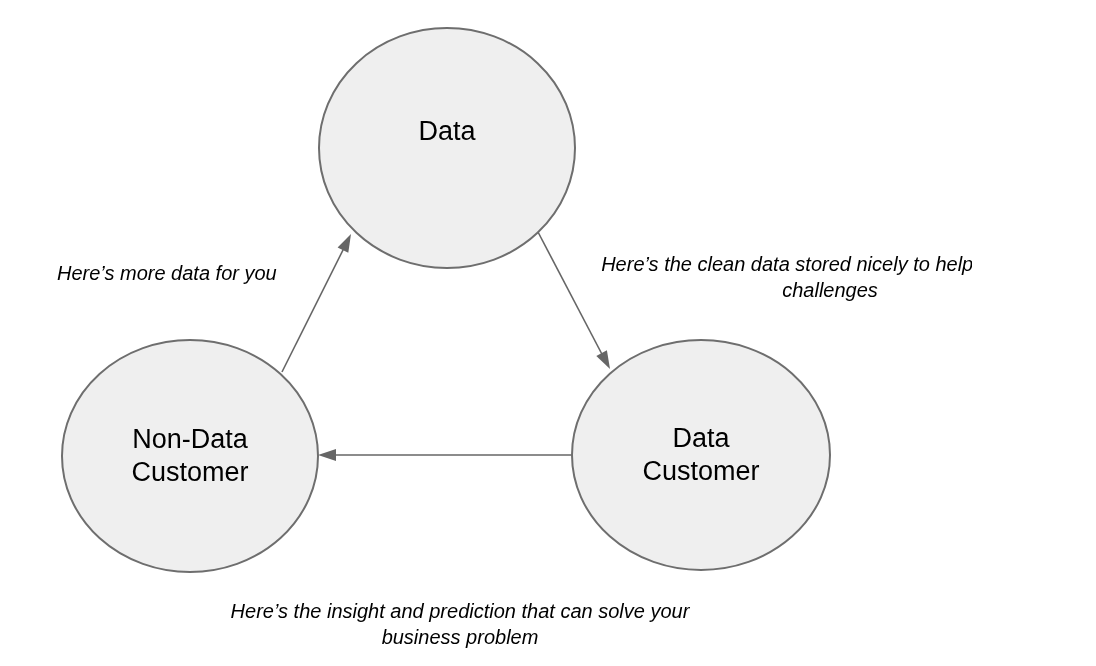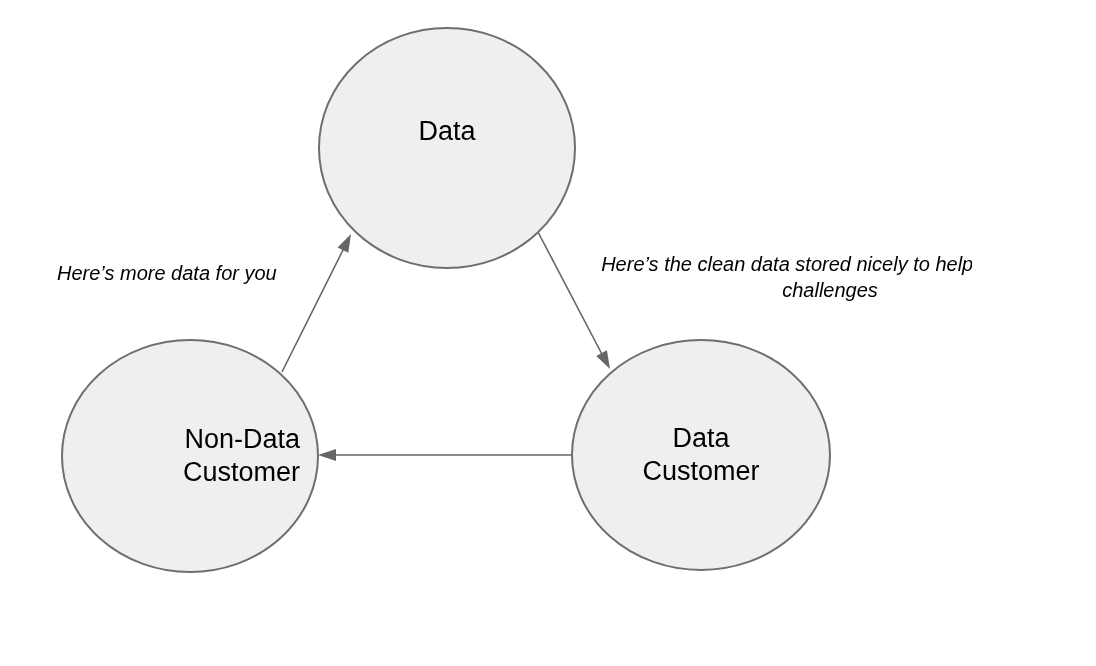--- a/index.html
+++ b/index.html
@@ -81,28 +81,29 @@
 
     <ellipse class="node" cx="447" cy="148" rx="128" ry="120" fill="#efefef" stroke="#6e6e6e"></ellipse>
     <ellipse class="node" cx="190" cy="456" rx="128" ry="116" fill="#efefef" stroke="#6e6e6e"></ellipse>
     <ellipse class="node" cx="701" cy="455" rx="129" ry="115" fill="#efefef" stroke="#6e6e6e"></ellipse>
   </svg>
 
   <div class="node-label" style="left:337px; top:115px; width:220px;">
     <span class="node-line">Data</span>
   </div>
 
-  <div class="node-label" style="left:80px; top:423px; width:220px;text-align:right;">
+  <div class="node-label" style="left:80px; top:423px; width:220px;">
     <span class="node-line">Non-Data</span>
     <span class="node-line">Customer</span>
   </div>
 
   <div class="node-label" style="left:591px; top:422px; width:220px;">
     <span class="node-line">Data</span>
     <span class="node-line">Customer</span>
   </div>
 
   <div class="edge-label centered" style="left:570px; top:251px; width:520px;">Here’s the clean data stored nicely to help with your challenges</div>
 
   <div class="edge-label nowrap" style="left:57px; top:260px;">Here’s more data for you</div>
 
+  <div class="edge-label centered" style="left:210px; top:598px; width:500px;">Here’s the insight and prediction that can solve your business problem</div>
 
 </div>
 
 </body></html>

